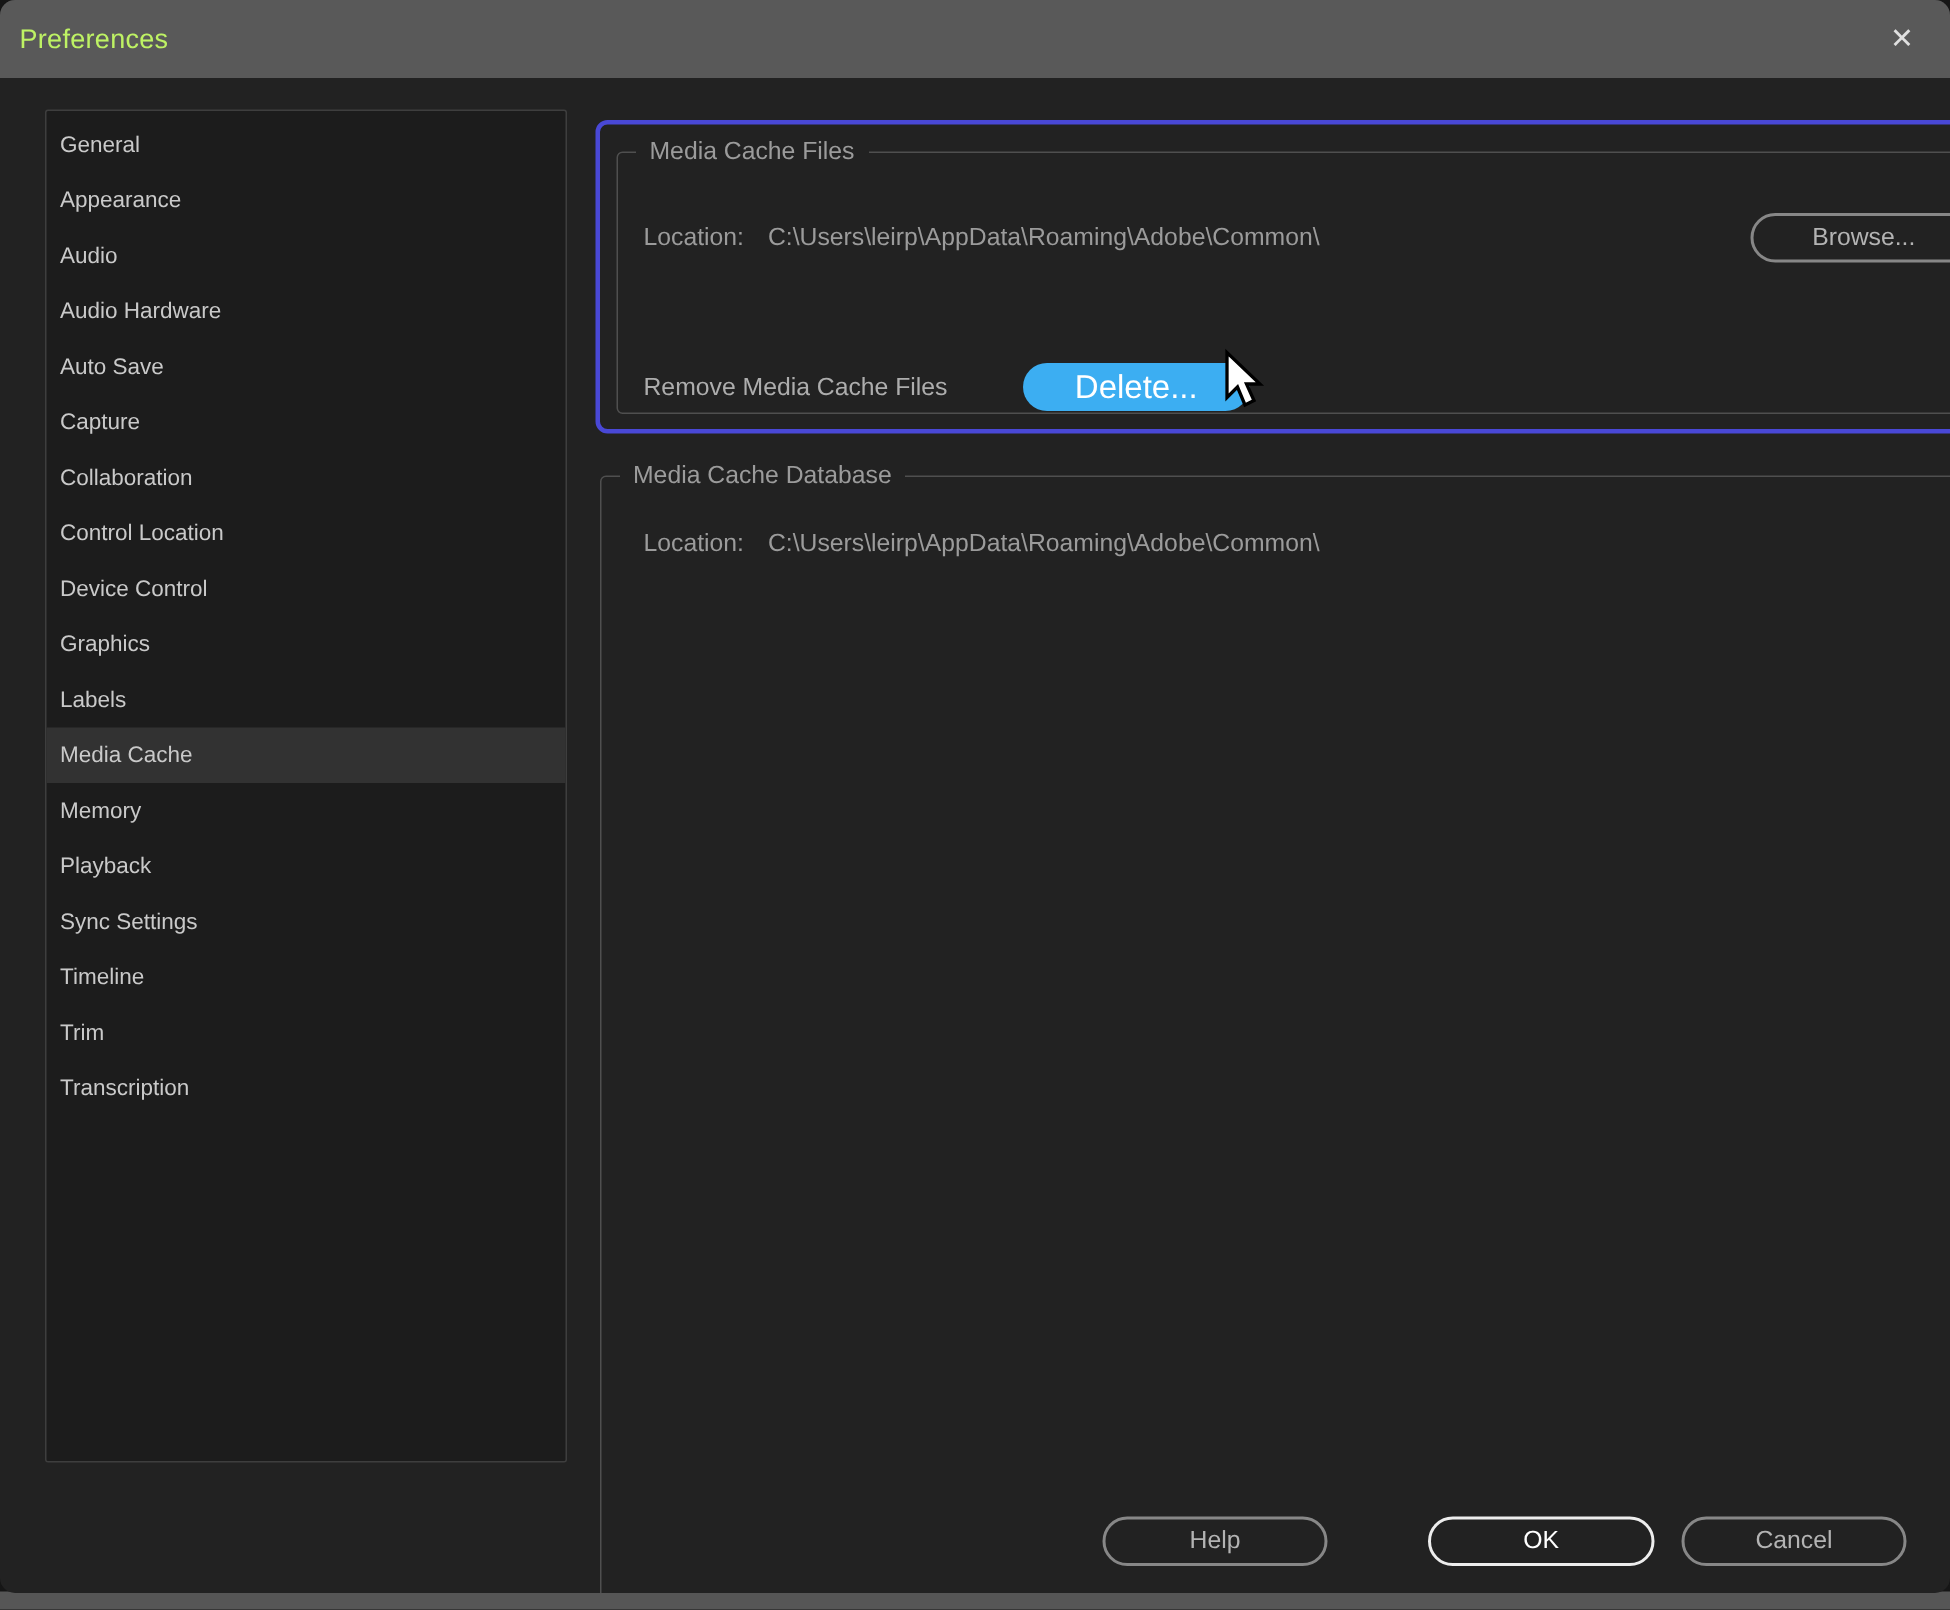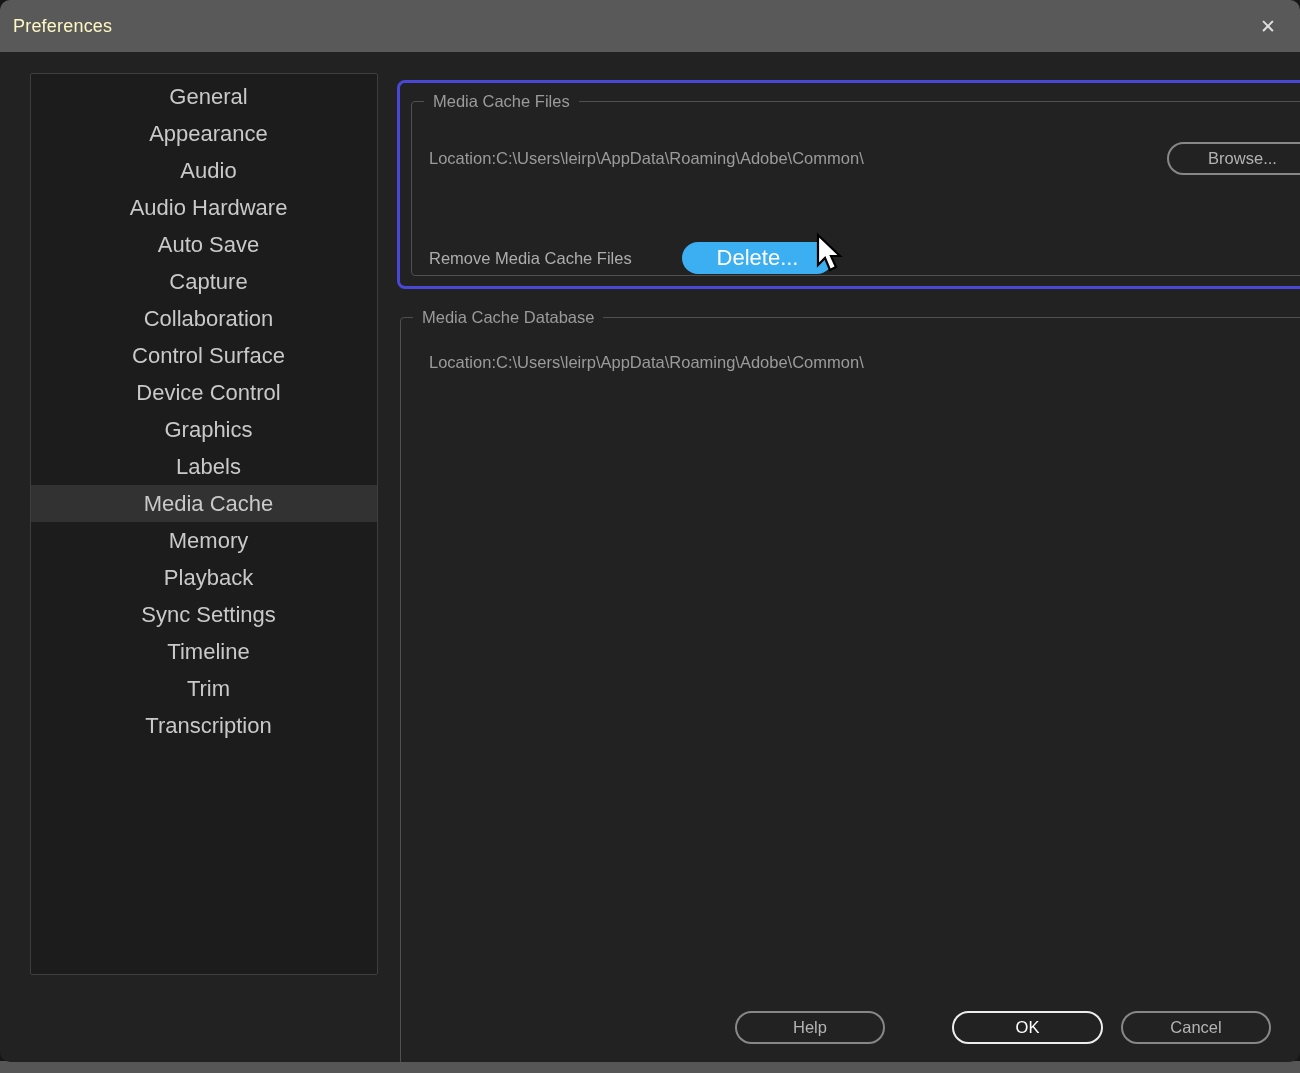--- a/index.html
+++ b/index.html
@@ -18,40 +18,39 @@
     background: #222222;
     border-radius: 10px;
     overflow: hidden;
   }
   .titlebar {
     position: absolute; left: 0; top: 0; width: 100%; height: 52px;
     background: #595959;
     display: flex; align-items: center;
   }
   .titlebar .title {
-    color: #fef9c3; font-size: 18px; padding-left: 13px; letter-spacing: .2px;
+    color: #bef264; font-size: 18px; padding-left: 13px; letter-spacing: .2px;
   }
   .close-btn {
     position: absolute; right: 18px; top: 12px; width: 28px; height: 28px;
     color: #e0e0e0; font-size: 19px; display: flex; align-items: center; justify-content: center;
     cursor: default;
   }
   
   .sidebar {
     position: absolute; left: 30px; top: 73px; width: 348px; height: 902px;
     background: #1c1c1c;
     border: 1px solid #3e3e3e;
     border-radius: 2px;
     padding-top: 4px;
   }
   .sidebar .item {
     height: 37px; display: flex; align-items: center;
-    padding-left: 9px; font-size: 22px; color: #c9c9c9;
+    padding-left: 9px; font-size: 15px; color: #c9c9c9;
     cursor: default;
-    justify-content: center;
   }
   .sidebar .item.selected { background: #323232; }
   
   .focus-wrap {
     position: absolute; left: 397px; top: 80px; width: 956px; height: 209px;
     border: 3px solid #4948d6; border-radius: 8px;
     padding: 9px 11px 10px 11px;
   }
   fieldset.group {
     border: 1px solid #4f4f4f; border-radius: 4px;
@@ -59,21 +58,21 @@
     position: relative;
   }
   fieldset.group legend {
     color: #9b9b9b; font-size: 16.5px;
     margin-left: 12px; padding: 0 9px;
   }
   .db-group { position: absolute; left: 400px; top: 308px; width: 860px; height: 86px; }
   .row { position: absolute; display: flex; align-items: center; }
   .lbl { color: #9b9b9b; font-size: 16.5px; }
   .lbl2 { color: #adadad; font-size: 16.5px; }
-  .path { color: #9b9b9b; font-size: 16.5px; }
+  .path { color: #9b9b9b; font-size: 16.5px; margin-left: 16px; }
   .pill-btn {
     height: 33px; border: 2px solid #878787; border-radius: 17px;
     background: transparent; color: #b3b3b3; font-size: 16.5px;
     font-family: Liberation Sans, sans-serif;
     display: flex; align-items: center; justify-content: center;
     cursor: default;
   }
   .browse-btn { position: absolute; width: 151px; }
   .checkbox {
     width: 21px; height: 21px; border: 2px solid #9e9e9e; border-radius: 4px;
@@ -119,21 +118,21 @@
     <div class="item">
         <span>Auto Save</span>
       </div>
     <div class="item">
         <span>Capture</span>
       </div>
     <div class="item">
         <span>Collaboration</span>
       </div>
     <div class="item">
-        <span>Control Surface</span>
+        <span>Control Location</span>
       </div>
     <div class="item">
         <span>Device Control</span>
       </div>
     <div class="item">
         <span>Graphics</span>
       </div>
     <div class="item">
         <span>Labels</span>
       </div>

